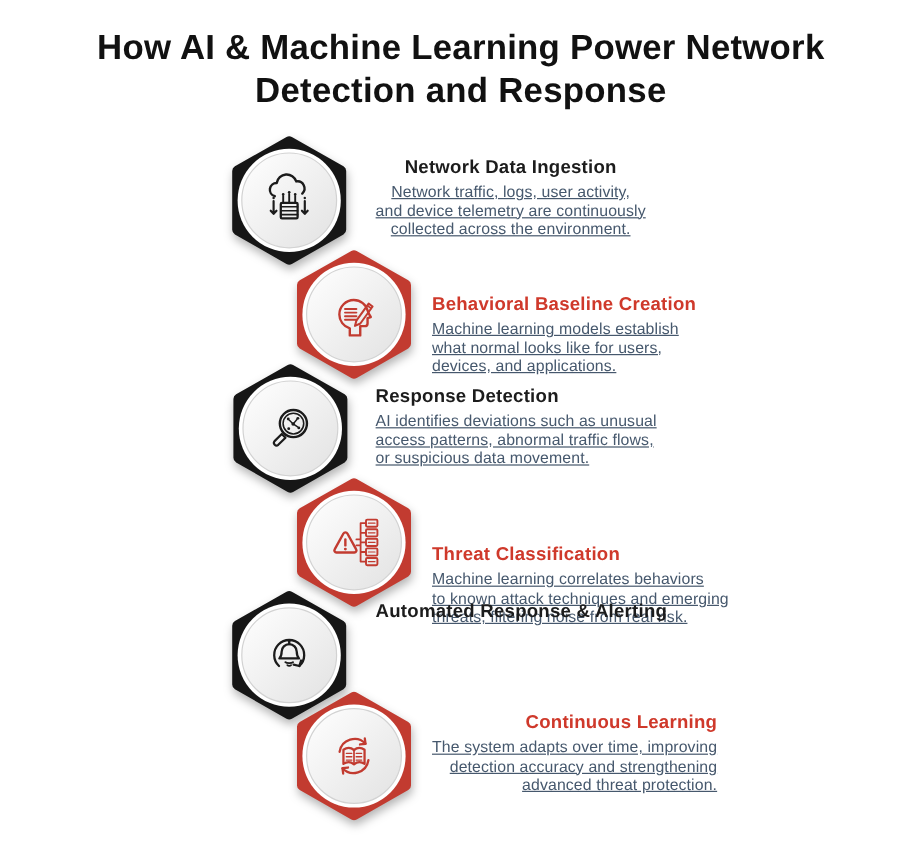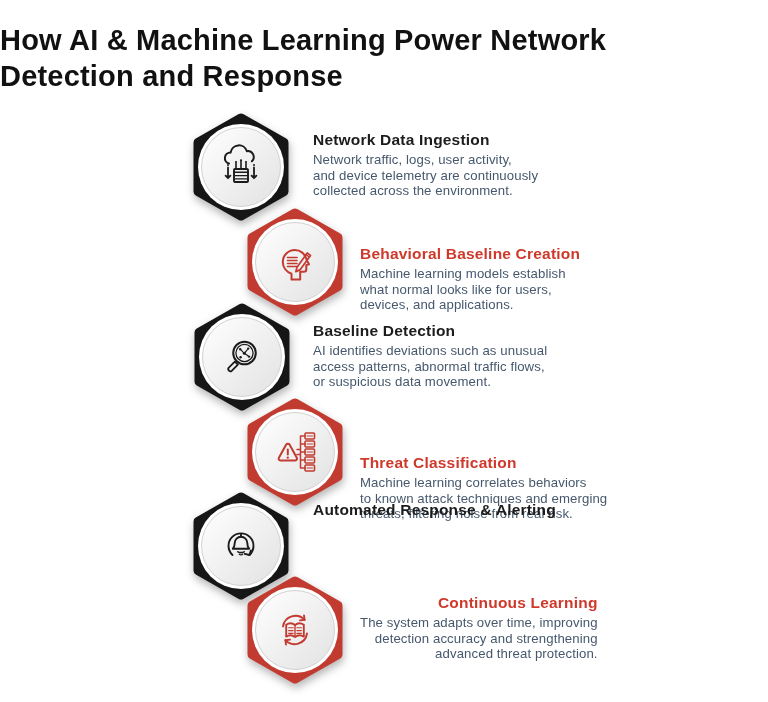--- a/index.html
+++ b/index.html
@@ -1,30 +1,30 @@
 <!DOCTYPE html>
 <html><head>
 <meta charset="utf-8">
 <style>
   html,body{margin:0;padding:0;background:#ffffff;}
   body{width:768px;height:702px;position:relative;overflow:hidden;
        font-family:"Liberation Sans",sans-serif;}
-  .main-title{position:absolute;top:22px;left:0;width:768px;text-align:left;
+  .main-title{position:absolute;top:22px;left:0;width:768px;text-align:center;
        font-size:29px;line-height:36px;font-weight:bold;color:#111111;
        white-space:pre-line;letter-spacing:.2px;}
   .hex-wrap{position:absolute;width:104px;height:108px;
        filter:drop-shadow(1px 4px 4px rgba(0,0,0,.30));}
   .hex-black{fill:#161616;stroke:#161616;}
   .hex-red{fill:#c23b30;stroke:#c23b30;}
   .step-text{position:absolute;}
   .step-title{font-size:15.5px;font-weight:bold;margin:0 0 3px 0;letter-spacing:.2px;}
   .title-black{color:#1c1c1c;}
   .title-red{color:#cf392b;margin-top:18px;}
   .step-body{font-size:13.2px;line-height:15.5px;color:#46586d;
-       white-space:pre-line;letter-spacing:.1px;}
+       white-space:pre-line;letter-spacing:.1px;text-decoration:underline;}
   svg{display:block;}
 </style>
 </head>
 <body>
 
 <svg width="0" height="0" aria-hidden="true">
   <defs>
     <linearGradient id="circGrad" x1="0" y1="0" x2="1" y2="1">
       <stop offset="0" stop-color="#ffffff"></stop>
       <stop offset="1" stop-color="#e2e2e2"></stop>
@@ -136,36 +136,36 @@
       <path d="M33.6,13.8 l-4.6,0.6 M33.6,13.8 l-0.6,-4.4" stroke-width="1.9"></path>
       <path d="M36,27.5 A12.6,12.6 0 0 1 14.4,34.2" stroke-width="1.9"></path>
       <path d="M14.4,34.2 l4.6,-0.6 M14.4,34.2 l0.6,4.4" stroke-width="1.9"></path>
       <path d="M15.2,18.8 c2.9,-2.1 6,-2.1 8.8,0.2 c2.8,-2.3 5.9,-2.3 8.8,-0.2 v11.8 c-2.9,-1.9 -6,-1.9 -8.8,0.3 c-2.8,-2.2 -5.9,-2.2 -8.8,-0.3 z" stroke-width="1.9"></path>
       <path d="M24,19 v11.6" stroke-width="1.4"></path>
       <path d="M17.6,21.8 h4.6 M17.6,24.6 h4.6 M17.6,27.4 h4.6 M25.8,21.8 h4.6 M25.8,24.6 h4.6 M25.8,27.4 h4.6" stroke-width="1.1"></path>
     </g>
   </svg>
 </div>
 
-<div class="step-text" style="left:313px;top:131px;">
+<div class="step-text" style="left:313px;top:131px;text-align:center;">
   <div class="step-title title-black">Network Data Ingestion</div>
   <div class="step-body">Network traffic, logs, user activity,
 and device telemetry are continuously
 collected across the environment.</div>
 </div>
 
 <div class="step-text" style="left:360px;top:227px;">
   <div class="step-title title-red">Behavioral Baseline Creation</div>
   <div class="step-body">Machine learning models establish
 what normal looks like for users,
 devices, and applications.</div>
 </div>
 
 <div class="step-text" style="left:313px;top:322px;">
-  <div class="step-title title-black">Baseline Detection</div>
+  <div class="step-title title-black">Response Detection</div>
   <div class="step-body">AI identifies deviations such as unusual
 access patterns, abnormal traffic flows,
 or suspicious data movement.</div>
 </div>
 
 <div class="step-text" style="left:360px;top:436px;">
   <div class="step-title title-red">Threat Classification</div>
   <div class="step-body">Machine learning correlates behaviors
 to known attack techniques and emerging
 threats, filtering noise from real risk.</div>

